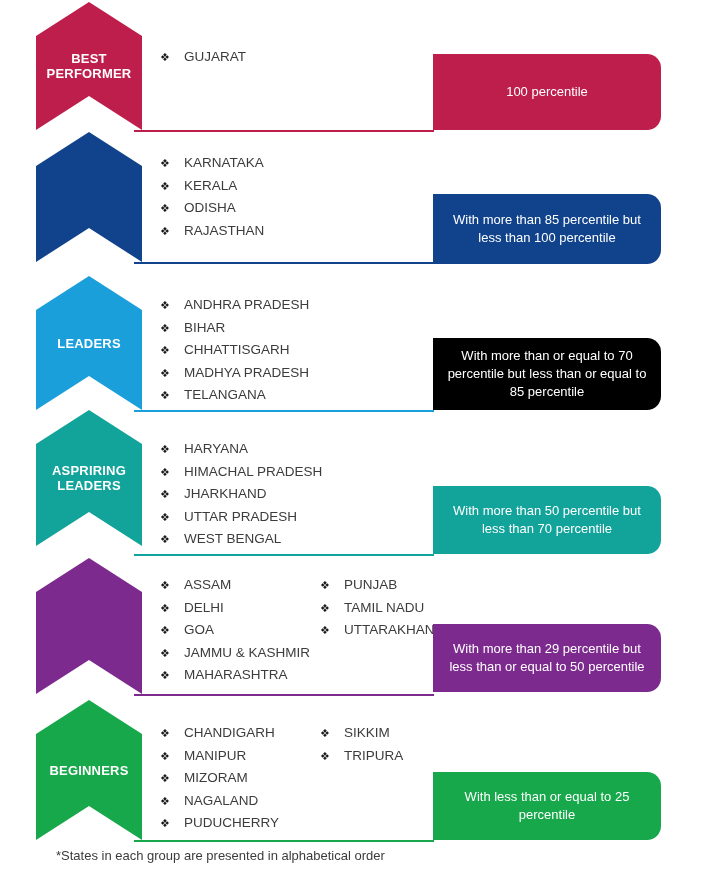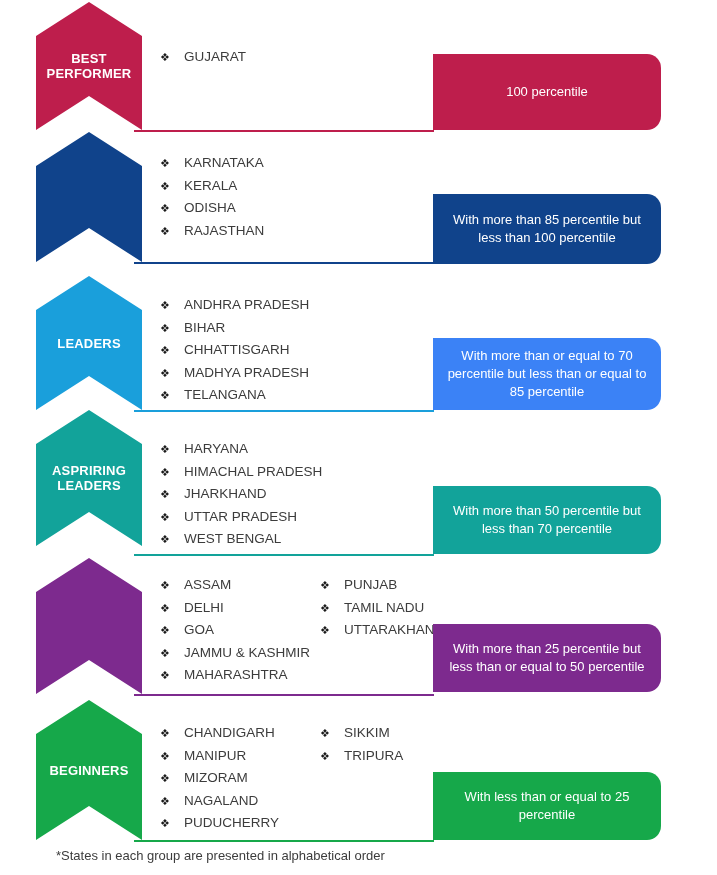--- a/index.html
+++ b/index.html
@@ -207,21 +207,21 @@
           <div class="state-item">
             <span class="state-bullet">❖</span>
             <span>MADHYA PRADESH</span>
           </div>
           <div class="state-item">
             <span class="state-bullet">❖</span>
             <span>TELANGANA</span>
           </div>
         </div>
       </div>
-      <div class="desc" style="top: 338px; left: 433px; width: 228px; height: 72px; background: #3b82f6;">
+      <div class="desc" style="top: 338px; left: 433px; width: 228px; height: 72px; background: #000000;">
         <span>With more than or equal to 70 percentile but less than or equal to 85 percentile</span>
       </div>
     </div>
     <div class="tier" style="top: 0px;">
       <div class="tier-panel" style="top: 420px; height: 134px;"></div>
       <div class="tier-rule" style="top: 554px; background: rgb(18, 163, 154);"></div>
       <div class="chev" style="top: 410px; height: 136px;">
         <svg width="106" height="136" viewBox="0 0 106 136">
           <polygon points="0,34 53,0 106,34 106,136 53,102 0,136" fill="#12a39a"></polygon>
         </svg>
@@ -298,21 +298,21 @@
             <span class="state-bullet">❖</span>
             <span>TAMIL NADU</span>
           </div>
           <div class="state-item">
             <span class="state-bullet">❖</span>
             <span>UTTARAKHAND</span>
           </div>
         </div>
       </div>
       <div class="desc" style="top: 624px; left: 433px; width: 228px; height: 68px; background: rgb(125, 42, 142);">
-        <span>With more than 25 percentile but less than or equal to 50 percentile</span>
+        <span>With more than 29 percentile but less than or equal to 50 percentile</span>
       </div>
     </div>
     <div class="tier" style="top: 0px;">
       <div class="tier-panel" style="top: 702px; height: 138px;"></div>
       <div class="tier-rule" style="top: 840px; background: rgb(22, 168, 74);"></div>
       <div class="chev" style="top: 700px; height: 140px;">
         <svg width="106" height="140" viewBox="0 0 106 140">
           <polygon points="0,34 53,0 106,34 106,140 53,106 0,140" fill="#16a84a"></polygon>
         </svg>
         <div class="chev-label" style="top: 63px;">

